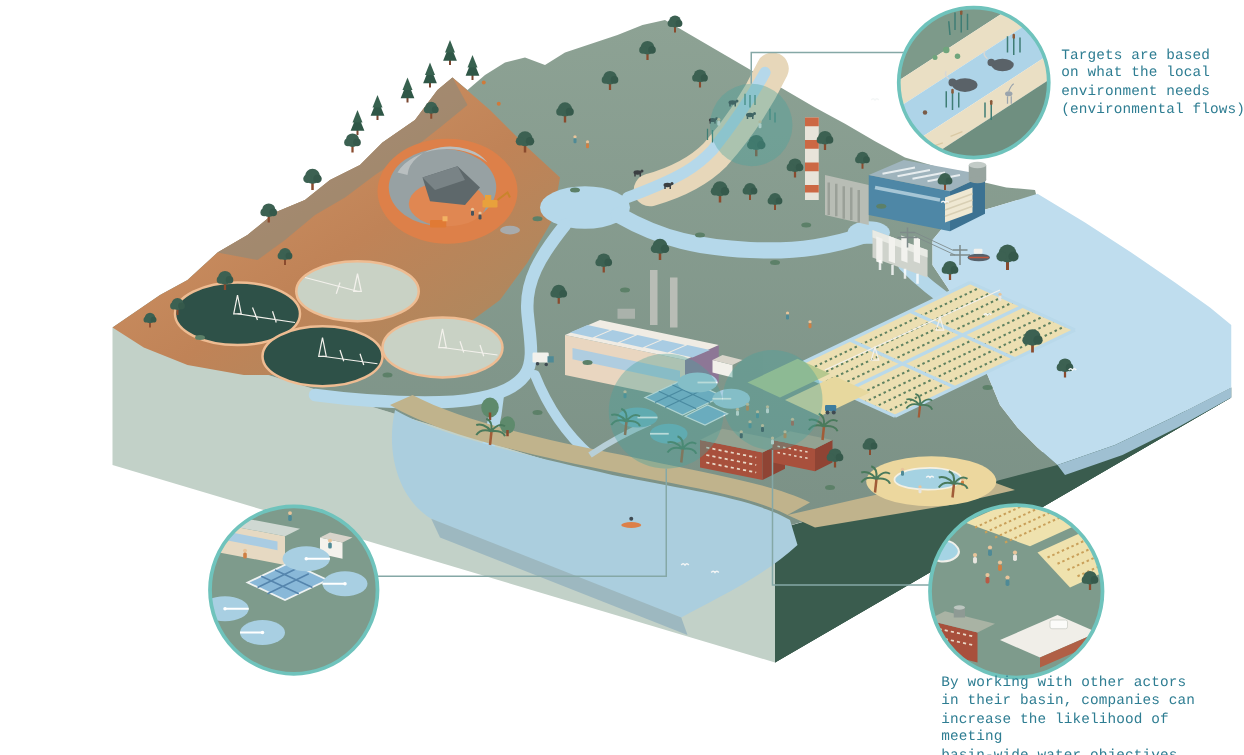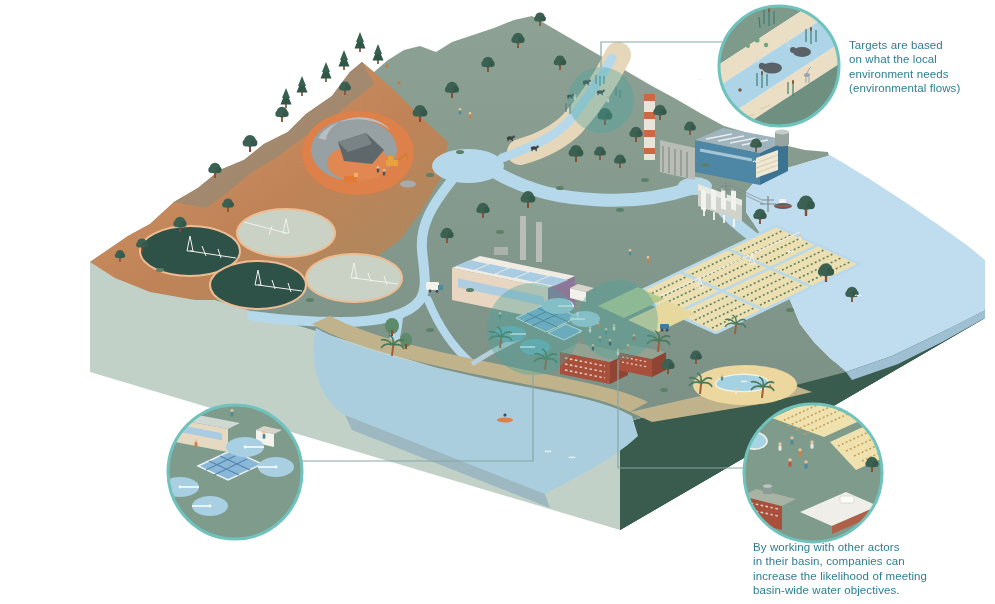--- a/index.html
+++ b/index.html
@@ -1,17 +1,17 @@
 <!DOCTYPE html>
 <html><head>
 <meta charset="utf-8">
 <style>
   html,body{margin:0;padding:0;background:#ffffff;}
   #stage{position:relative;width:995px;height:604px;background:#fff;overflow:hidden;
-         font-family:Liberation Sans, sans-serif;}
+         font-family:Liberation Mono, monospace;}
   #stage svg{position:absolute;left:0;top:0;}
   .note{position:absolute;color:#2e7d92;font-size:11.5px;line-height:1.25;
         white-space:pre-line;letter-spacing:.1px;}
   .note.tr{left:849px;top:38px;width:150px;}
   .note.bl{left:145px;top:545px;width:205px;}
   .note.br{left:753px;top:540px;width:215px;}
 </style>
 </head>
 <body>
 

